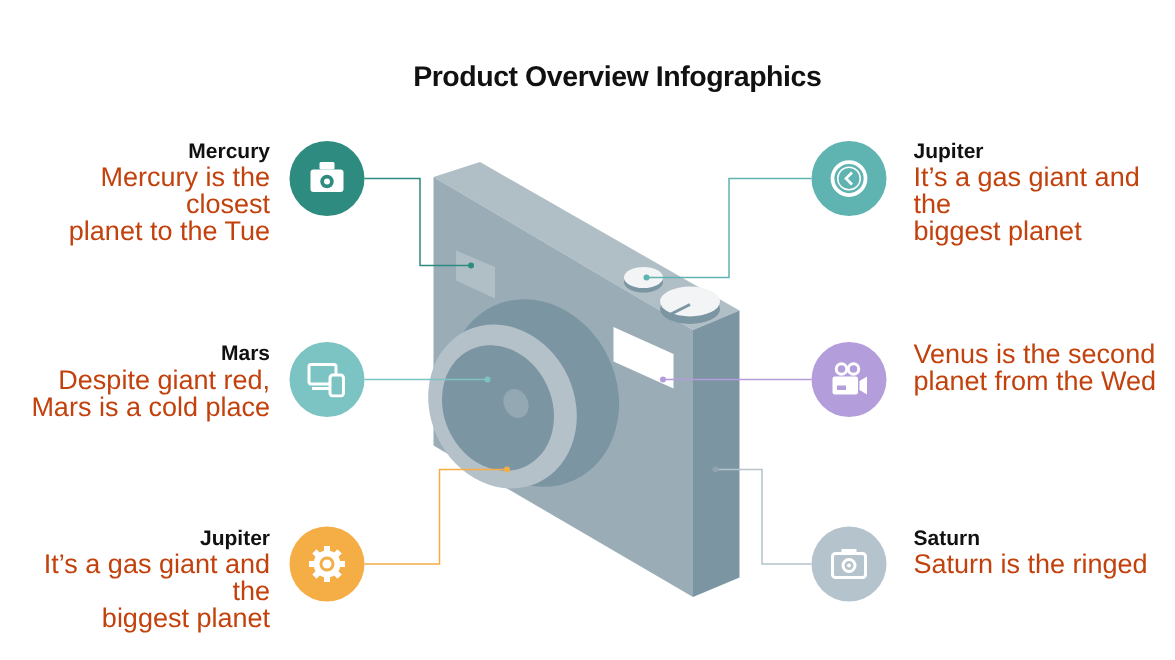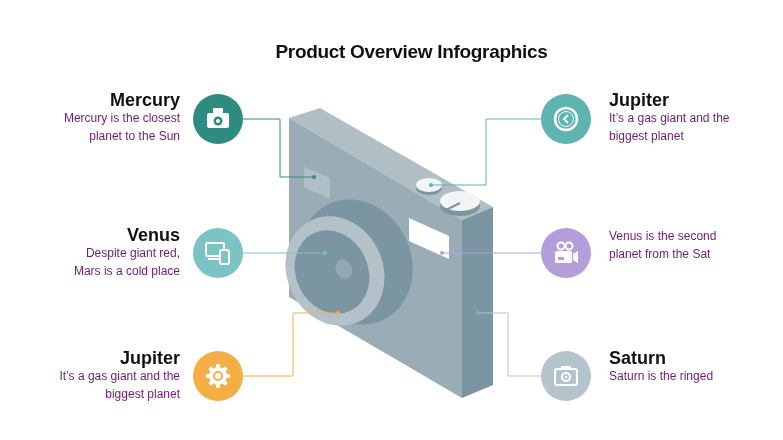--- a/index.html
+++ b/index.html
@@ -8,22 +8,22 @@
       background: #ffffff; font-family: "Liberation Sans", sans-serif; color: #1e1e1e;
     }
     .title {
       position: absolute; left: 0; top: 41px; width: 783px; text-align: center;
       font-size: 19px; font-weight: bold; color: #111; letter-spacing: -0.3px; padding-left: 20px;
     }
     .art { position: absolute; left: 0; top: 0; }
     .item { position: absolute; width: 170px; }
     .item.left { text-align: right; }
     .item.right { text-align: left; }
-    .item .name { font-weight: bold; font-size: 18px; color: #111; line-height: 17px; }
-    .item .desc { font-size: 12px; color: #701a75; line-height: 18px; }
+    .item .name { font-weight: bold; font-size: 14px; color: #111; line-height: 17px; }
+    .item .desc { font-size: 18px; color: #c2410c; line-height: 18px; }
     .icon-circle {
       position: absolute; width: 50px; height: 50px; border-radius: 50%;
       display: flex; align-items: center; justify-content: center;
     }
   </style>
 </head>
 <body>
 
 <div class="title">Product Overview Infographics</div>
 
@@ -60,33 +60,33 @@
   <circle cx="431" cy="185" r="2" fill="#5fb3b1"></circle>
   <polyline points="541,253 442,253" fill="none" stroke="#b39ddb" stroke-width="1"></polyline>
   <circle cx="442" cy="253" r="2" fill="#b39ddb"></circle>
   <polyline points="541,376 508,376 508,313 477,313" fill="none" stroke="#b5c3cc" stroke-width="1"></polyline>
   <circle cx="477" cy="313" r="2" fill="#8fa3ae"></circle>
 </svg>
 
 <div class="item left" style="left:10px; top:92px;">
   <div class="name">Mercury</div>
   <div class="desc">Mercury is the closest</div>
-  <div class="desc">planet to the Sun</div>
+  <div class="desc">planet to the Tue</div>
 </div>
 <div class="icon-circle" style="left:193px; top:94px; background:#2e8b80;">
   <svg width="26" height="24" viewBox="0 0 26 24">
       <rect x="8" y="1" width="10" height="5" rx="1" fill="#fff"></rect>
       <rect x="2" y="6" width="22" height="15" rx="2" fill="#fff"></rect>
       <circle cx="13" cy="14" r="4.5" fill="#2e8b80"></circle>
       <circle cx="13" cy="14" r="2" fill="#fff"></circle>
     </svg>
 </div>
 
 <div class="item left" style="left:10px; top:227px;">
-  <div class="name">Venus</div>
+  <div class="name">Mars</div>
   <div class="desc">Despite giant red,</div>
   <div class="desc">Mars is a cold place</div>
 </div>
 <div class="icon-circle" style="left:193px; top:228px; background:#7cc3c3;">
   <svg width="28" height="24" viewBox="0 0 28 24">
       <rect x="2" y="2" width="18" height="13" rx="1.5" fill="none" stroke="#fff" stroke-width="2"></rect>
       <rect x="4" y="17" width="12" height="2" fill="#fff"></rect>
       <rect x="16" y="9" width="9" height="14" rx="2" fill="#7cc3c3" stroke="#fff" stroke-width="2"></rect>
     </svg>
 </div>
@@ -131,21 +131,21 @@
   <svg width="28" height="26" viewBox="0 0 28 26">
       <circle cx="9" cy="6" r="3.5" fill="none" stroke="#fff" stroke-width="2"></circle>
       <circle cx="17" cy="6" r="3.5" fill="none" stroke="#fff" stroke-width="2"></circle>
       <rect x="3" y="11" width="17" height="12" rx="1.5" fill="#fff"></rect>
       <polygon points="21,14 26,11 26,23 21,20" fill="#fff"></polygon>
       <rect x="6" y="17" width="6" height="3" fill="#b39ddb"></rect>
     </svg>
 </div>
 <div class="item right" style="left:609px; top:227px;">
   <div class="desc">Venus is the second</div>
-  <div class="desc">planet from the Sat</div>
+  <div class="desc">planet from the Wed</div>
 </div>
 
 <div class="icon-circle" style="left:541px; top:351px; background:#b5c3cc;">
   <svg width="28" height="24" viewBox="0 0 28 24">
       <rect x="3" y="5" width="22" height="16" rx="2" fill="none" stroke="#fff" stroke-width="2"></rect>
       <rect x="9" y="2" width="10" height="4" fill="#fff"></rect>
       <circle cx="14" cy="13" r="4" fill="none" stroke="#fff" stroke-width="2"></circle>
       <circle cx="14" cy="13" r="1.3" fill="#fff"></circle>
     </svg>
 </div>

